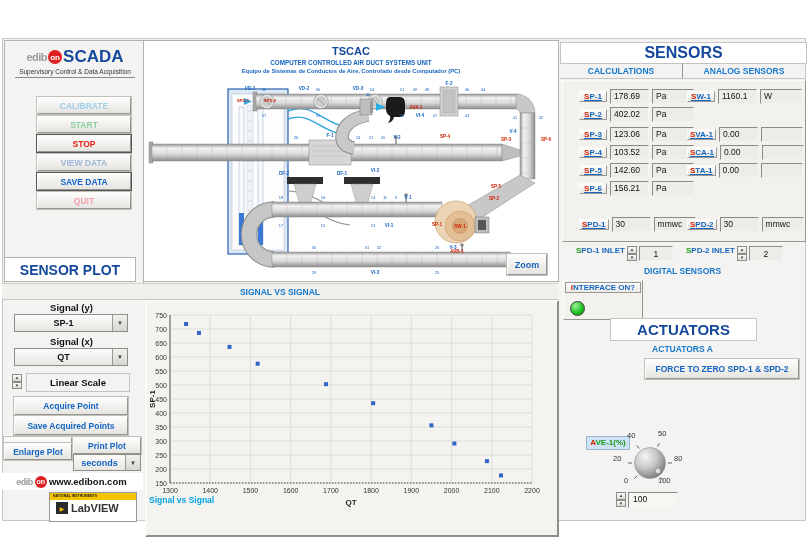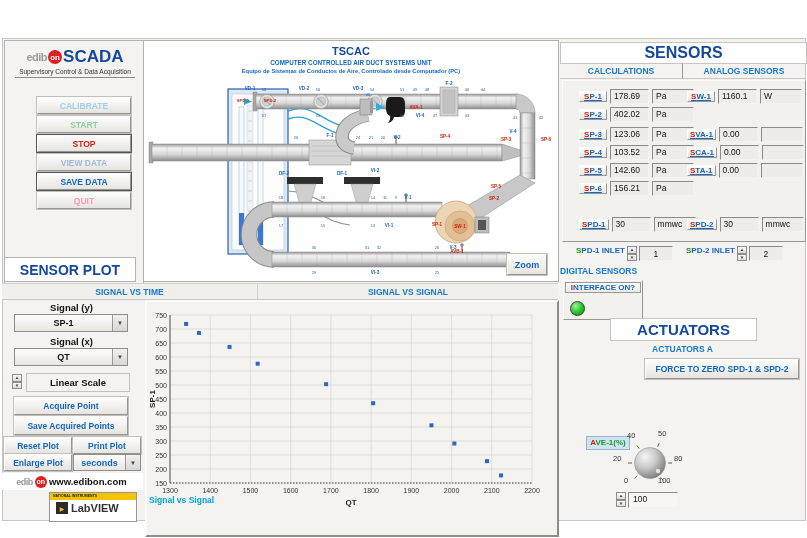--- a/index.html
+++ b/index.html
@@ -72,21 +72,21 @@
   .spanel{left:562px;top:80px;width:242px;height:160px;background:#f2f1ee;border:1px solid;border-color:#fbfbfa #97958f #97958f #fbfbfa;}
   .srow{position:absolute;display:flex;gap:3px;align-items:center;}
   .slabel{display:inline-block;font-size:8px;font-weight:bold;color:#1565c0;text-decoration:underline;background:linear-gradient(#fdfdfc,#e8e6e2);border:1px solid;border-color:#fbfbfa #9a9894 #9a9894 #fbfbfa;padding:0 2px;min-width:22px;text-align:center;}
   .slabel::first-letter{color:#d21f00;}
   .sval{width:34px;height:12px;font-size:8.5px;color:#111;padding:1px 0 0 3px;}
   .sunit{width:37px;height:12px;font-size:8.5px;color:#111;padding:1px 0 0 3px;}
   .inrow{display:flex;gap:2px;}
   .inlabel{display:inline-block;font-size:8px;font-weight:bold;color:#1565c0;}
   .inlabel::first-letter{color:#1a9a1a;}
   .inval{width:32px;height:13px;display:flex;align-items:center;justify-content:center;font-size:8.5px;color:#111;}
-  .digtitle{left:560px;top:266px;width:245px;font-size:8.5px;font-weight:bold;color:#1779cc;}
+  .digtitle{left:560px;top:266px;width:245px;text-align:center;font-size:8.5px;font-weight:bold;color:#1779cc;}
   .ifacebox{left:563px;top:280px;width:78px;height:38px;background:#f2f1ee;border:1px solid;border-color:#fbfbfa #97958f #97958f #fbfbfa;}
   .ifacelabel{display:block;margin:1px;font-size:8px;font-weight:bold;color:#1565c0;background:linear-gradient(#fdfdfc,#eceae6);border:1px solid #9a9894;text-align:center;}
   .ifacelabel::first-letter{color:#d21f00;}
   .led{position:absolute;left:6px;top:20px;width:13px;height:13px;border-radius:50%;border:1px solid #3a3a3a;background:radial-gradient(circle at 35% 30%,#9cf29c,#22c322 55%,#0d8a0d);}
   .act-hdr{left:610px;top:318px;width:145px;height:21px;background:#fff;border:1px solid #c6c4c0;display:flex;align-items:center;justify-content:center;font-size:15px;font-weight:bold;color:#14489b;}
   .act-sub{left:560px;top:344px;width:245px;text-align:center;font-size:8.5px;font-weight:bold;color:#1779cc;}
   .forcebtn{left:645px;top:359px;width:152px;height:18px;font-size:8.5px;color:#1565c0;}
   .knoblabel{left:586px;top:436px;width:42px;height:12px;display:inline-block;font-size:8px;font-weight:bold;color:#1a9a1a;background:#cfe3f6;border:1px solid #9ab4cc;text-align:center;line-height:12px;}
   .knoblabel::first-letter{color:#d21f00;}
   .knob{left:608px;top:428px;width:90px;height:64px;cursor:pointer;}
@@ -113,21 +113,20 @@
     <div class="btn raised lbtn abs" style="top: 75px; color: rgb(143, 207, 159);">START</div>
     <div class="btn raised lbtn hardbtn abs" style="top: 94px; color: rgb(228, 30, 16);">STOP</div>
     <div class="btn raised lbtn abs" style="top: 113px; color: rgb(159, 185, 217);">VIEW DATA</div>
     <div class="btn raised lbtn hardbtn abs" style="top: 132px; color: rgb(18, 102, 204);">SAVE DATA</div>
     <div class="btn raised lbtn abs" style="top: 151px; color: rgb(242, 160, 170);">QUIT</div>
   </div>
 
   <div class="splot-hdr abs">SENSOR PLOT</div>
 
   <div class="tabstrip abs">
-    <div class="tab tab-time">SIGNAL VS TIME</div>
     <div class="tab tab-signal">SIGNAL VS SIGNAL</div>
   </div>
 
   <div class="ctl-label abs" style="top:302px">Signal (y)</div>
   <div class="dd abs" style="top:314px">
     <span class="dd-text">SP-1</span>
     <span class="dd-btn"></span>
   </div>
   <div class="ctl-label abs" style="top:336px">Signal (x)</div>
   <div class="dd abs" style="top:348px">
@@ -136,21 +135,21 @@
   </div>
   <span class="stp abs" style="left:12px;top:374px">
       <i class="up"></i>
       <i class="dn"></i>
     </span>
   <div class="scalebox abs" style="top:373px">Linear  Scale</div>
   <div class="btn raised bluebtn abs" style="left:14px;top:397px;width:112px;height:16px">Acquire Point</div>
   <div class="btn raised bluebtn abs" style="left:14px;top:416px;width:112px;height:17px">Save Acquired Points</div>
   <div class="btn raised bluebtn abs" style="left:4px;top:437px;width:66px;height:15px">Reset Plot</div>
   <div class="btn raised bluebtn abs" style="left:73px;top:437px;width:66px;height:15px">Print Plot</div>
-  <div class="btn raised bluebtn abs" style="left:4px;top:454px;width:66px;height:15px">Enlarge Plot</div>
+  <div class="btn raised bluebtn abs" style="left:4px;top:443px;width:66px;height:15px">Enlarge Plot</div>
   <div class="d d abs dd" style="left:73px;top:454px;width:66px;height:15px">
     <span class="dd-text" style="color:#1565c0">seconds</span>
     <span class="dd-btn"></span>
   </div>
   <div class="footer-brand abs" style="top:473px">
     <span class="ed-gray">edib</span>
       <span class="ed-circle">on</span>
     <span class="footer-url">www.edibon.com</span>
   </div>
   <div class="labview abs">

